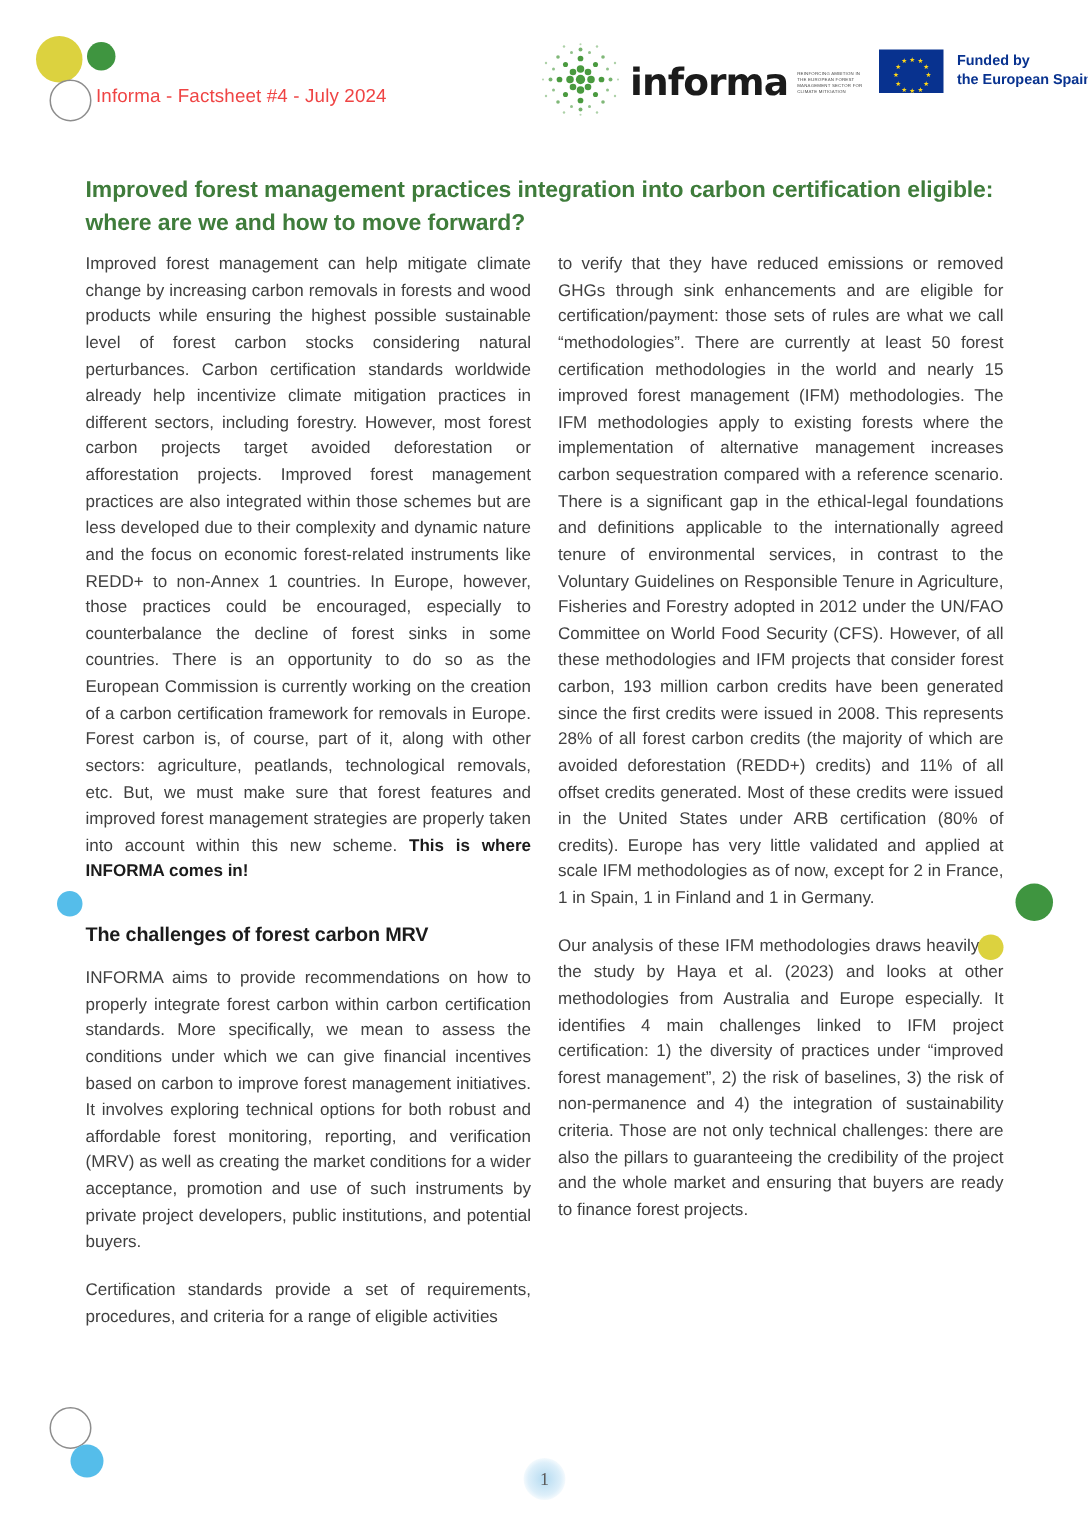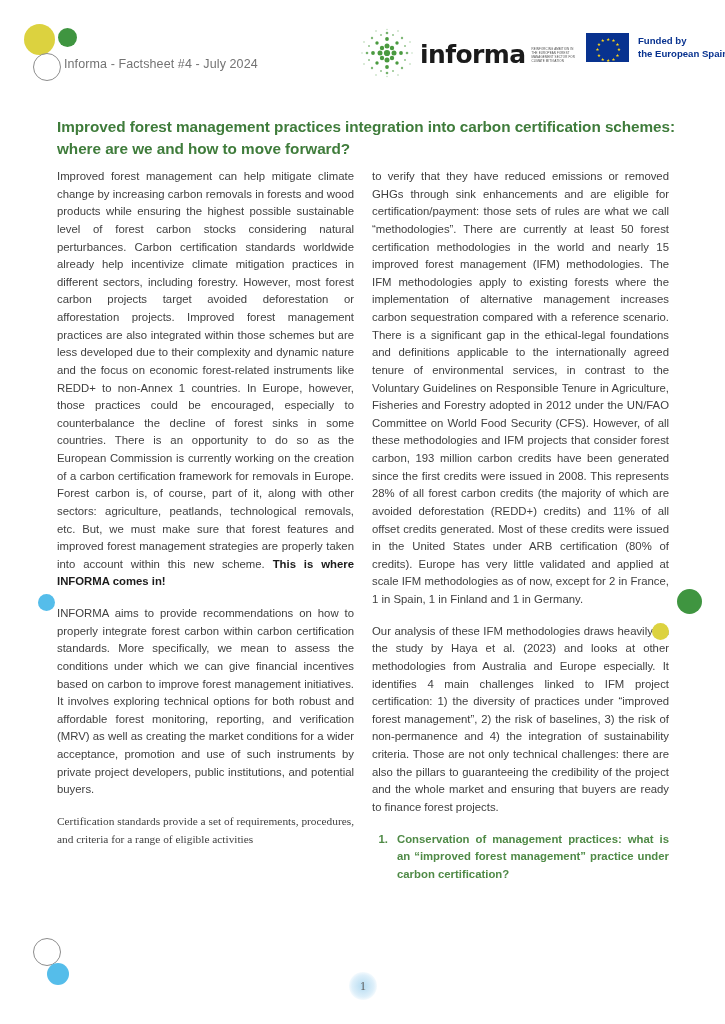--- a/index.html
+++ b/index.html
@@ -30,21 +30,21 @@
 
   #dot-green-r   { left: 677px; top: 589px; width: 25px; height: 25px; background: #3f9540; }
   #dot-yellow-r  { left: 652px; top: 623px; width: 17px; height: 17px; background: #dcd23f; }
 
   
   #header {
     position: absolute; left: 0; top: 0; width: 725px; height: 92px;
   }
   #factsheet-label {
     position: absolute; left: 64px; top: 57px;
-    font-size: 12.5px; color: #737373; letter-spacing: 0.1px;
+    font-size: 12.5px; color: #ef4444; letter-spacing: 0.1px;
     white-space: nowrap;
   }
 
   
   #logo-block {
     position: absolute; left: 360px; top: 28px;
     display: flex; align-items: center; gap: 6px;
   }
   #logo-mark { width: 54px; height: 50px; display: block; }
   #logo-word {
@@ -100,21 +100,21 @@
   h2.section-head.spaced { margin-top: 24px; }
 
   p.body {
     margin: 0 0 14px 0;
     font-size: 11.35px;
     line-height: 1.555;
     text-align: justify;
     color: #404040;
     hyphens: none;
   }
-  p.body:last-child { margin-bottom: 0; font-family: Liberation Serif, serif; }
+  p.body:last-child { margin-bottom: 0; }
 
   b, strong { color: #1b1b1b; font-weight: 700; }
 
   
   ol.challenge-list {
     margin: 4px 0 15px 0; padding: 0 0 0 19px;
     color: #4f8a46;
   }
   ol.challenge-list li {
     font-size: 11.35px; line-height: 1.555; font-weight: 700;
@@ -217,40 +217,38 @@
       <span class="star" style="left:10.9px;top:10.8px;">★</span>
       <span class="star" style="left:14.8px;top:6.9px;">★</span>
     </div>
     <div id="eu-text">
       <div>Funded by</div>
       <div>the European Spain</div>
     </div>
   </div>
 </div>
 
-<h1 id="doc-title">Improved forest management practices integration into carbon certification schemes: where are we and how to move forward?</h1>
+<h1 id="doc-title">Improved forest management practices integration into carbon certification eligible: where are we and how to move forward?</h1>
 
 <div class="column" id="col-left">
 
   <p class="body"><span>Improved forest management can help mitigate climate change by increasing carbon removals in forests and wood products while ensuring the highest possible sustainable level of forest carbon stocks considering natural perturbances. Carbon certification standards worldwide already help incentivize climate mitigation practices in different sectors, including forestry. However, most forest carbon projects target avoided deforestation or afforestation projects. Improved forest management practices are also integrated within those schemes but are less developed due to their complexity and dynamic nature and the focus on economic forest-related instruments like REDD+ to non-Annex 1 countries. In Europe, however, those practices could be encouraged, especially to counterbalance the decline of forest sinks in some countries. There is an opportunity to do so as the European Commission is currently working on the creation of a carbon certification framework for removals in Europe. Forest carbon is, of course, part of it, along with other sectors: agriculture, peatlands, technological removals, etc. But, we must make sure that forest features and improved forest management strategies are properly taken into account within this new scheme. </span><b>This is where INFORMA comes in!</b></p>
 
+  <h2 class="section-head spaced">The challenges of forest carbon MRV</h2>
 
   <p class="body">INFORMA aims to provide recommendations on how to properly integrate forest carbon within carbon certification standards. More specifically, we mean to assess the conditions under which we can give financial incentives based on carbon to improve forest management initiatives. It involves exploring technical options for both robust and affordable forest monitoring, reporting, and verification (MRV) as well as creating the market conditions for a wider acceptance, promotion and use of such instruments by private project developers, public institutions, and potential buyers.</p>
 
   <p class="body">Certification standards provide a set of requirements, procedures, and criteria for a range of eligible activities</p>
 </div>
 
 <div class="column" id="col-right">
   <p class="body">to verify that they have reduced emissions or removed GHGs through sink enhancements and are eligible for certification/payment: those sets of rules are what we call “methodologies”. There are currently at least 50 forest certification methodologies in the world and nearly 15 improved forest management (IFM) methodologies. The IFM methodologies apply to existing forests where the implementation of alternative management increases carbon sequestration compared with a reference scenario. There is a significant gap in the ethical-legal foundations and definitions applicable to the internationally agreed tenure of environmental services, in contrast to the Voluntary Guidelines on Responsible Tenure in Agriculture, Fisheries and Forestry adopted in 2012 under the UN/FAO Committee on World Food Security (CFS). However, of all these methodologies and IFM projects that consider forest carbon, 193 million carbon credits have been generated since the first credits were issued in 2008. This represents 28% of all forest carbon credits (the majority of which are avoided deforestation (REDD+) credits) and 11% of all offset credits generated. Most of these credits were issued in the United States under ARB certification (80% of credits). Europe has very little validated and applied at scale IFM methodologies as of now, except for 2 in France, 1 in Spain, 1 in Finland and 1 in Germany.</p>
 
   <p class="body">Our analysis of these IFM methodologies draws heavily on the study by Haya et al. (2023) and looks at other methodologies from Australia and Europe especially. It identifies 4 main challenges linked to IFM project certification: 1) the diversity of practices under “improved forest management”, 2) the risk of baselines, 3) the risk of non-permanence and 4) the integration of sustainability criteria.  Those are not only technical challenges: there are also the pillars to guaranteeing the credibility of the project and the whole market and ensuring that buyers are ready to finance forest projects.</p>
 
-  <ol class="challenge-list">
-    <li>Conservation of management practices: what is an “improved forest management” practice under carbon certification?</li>
-  </ol>
 
 </div>
 
 <span class="dot" id="dot-blue-mid"></span>
 <span class="dot-ring" id="ring-bl"></span>
 <span class="dot" id="dot-blue-bl"></span>
 <span class="dot" id="dot-green-r"></span>
 <span class="dot" id="dot-yellow-r"></span>
 
 <div id="page-num-wrap">

